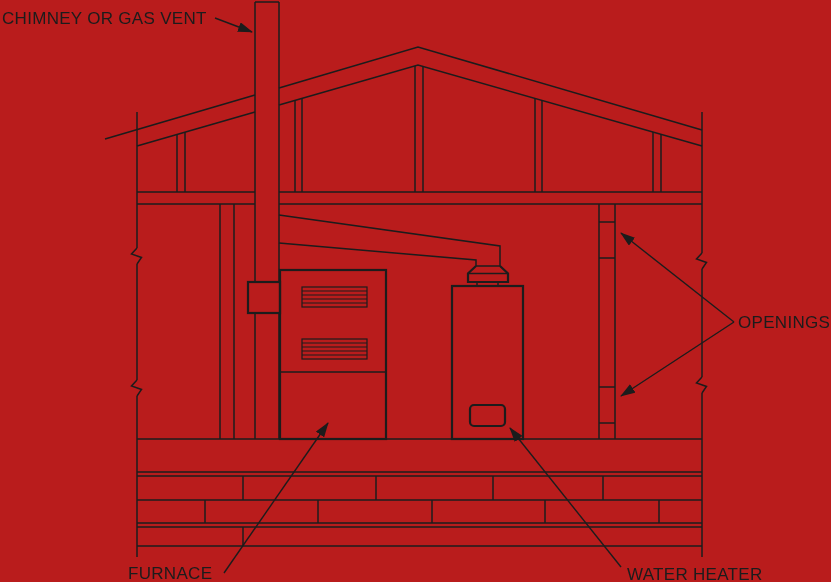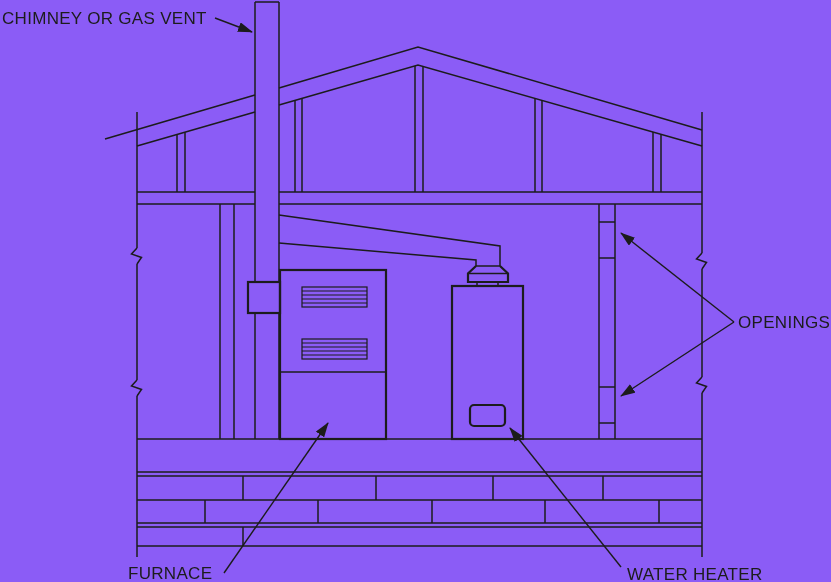--- a/index.html
+++ b/index.html
@@ -1,20 +1,20 @@
 <!DOCTYPE html>
 <html><head>
 <meta charset="utf-8">
 <style>
   html, body { margin: 0; padding: 0; background: #ffffff; }
   .stage {
     position: relative;
     width: 831px;
     height: 582px;
-    background: #8b5cf6;
+    background: #b91c1c;
     overflow: hidden;
   }
   svg { display: block; }
   text {
     font-family: "Liberation Sans", sans-serif;
     font-size: 17px;
     letter-spacing: 0.3px;
     fill: #1c1c1c;
   }
   .s   { stroke: #1c1c1c; stroke-width: 1.5; fill: none; }   

